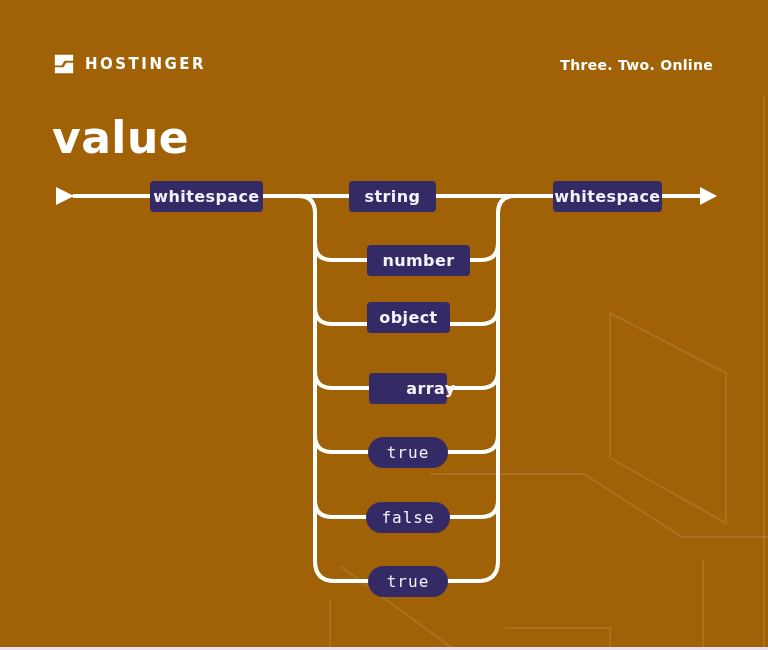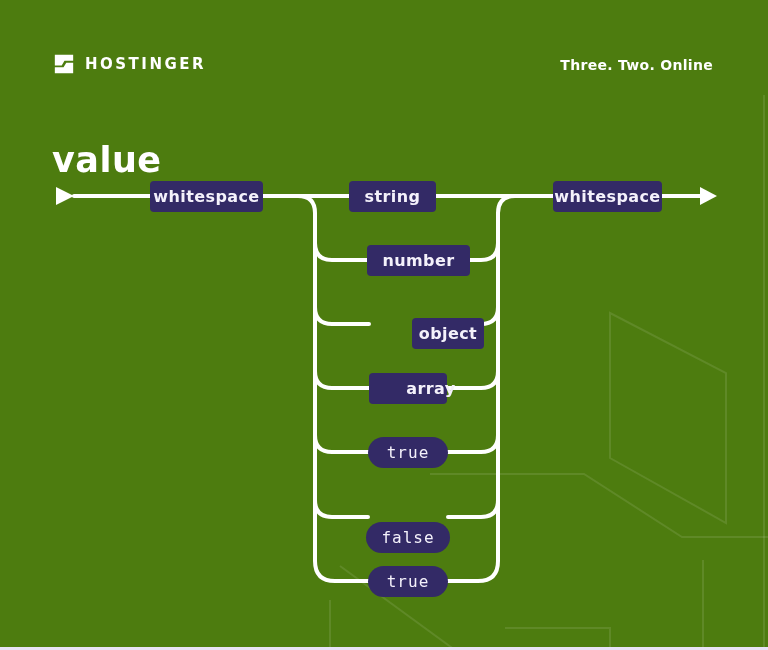--- a/index.html
+++ b/index.html
@@ -1,21 +1,21 @@
 <!DOCTYPE html>
 <html><head>
 <meta charset="utf-8">
 <style>
   * { margin:0; padding:0; box-sizing:border-box; }
   html,body { width:768px; height:650px; }
   body { font-family:"DejaVu Sans","Liberation Sans",sans-serif; }
 
   .page {
     position:relative; width:768px; height:650px;
-    background:#4d7c0f; overflow:hidden;
+    background:#a16207; overflow:hidden;
   }
 
   
   .decor, .rails {
     position:absolute; left:0; top:0; width:768px; height:650px;
   }
   .decor path { stroke:rgba(255,255,255,.10); stroke-width:2; fill:none; }
   .rails path { stroke:#ffffff; stroke-width:4; fill:none; stroke-linecap:round; }
   .rails polygon { fill:#ffffff; }
 
@@ -27,21 +27,21 @@
     color:#ffffff; font-weight:bold; font-size:15px; letter-spacing:2.5px;
   }
   .tagline {
     position:absolute; right:0; top:5px; color:#ffffff;
     font-weight:bold; font-size:14px; letter-spacing:.3px;
   }
 
   
   .title {
     position:absolute; left:52px; top:112px;
-    color:#ffffff; font-size:35px; font-weight:bold; letter-spacing:.5px;margin-top:28px;
+    color:#ffffff; font-size:44px; font-weight:bold; letter-spacing:.5px;
   }
 
   
   .node {
     position:absolute; height:31px; background:#332a66;
     color:#f4f1fb; display:flex; align-items:center; justify-content:center;
     font-size:16px; font-weight:bold; letter-spacing:.4px;
     border-radius:4px; white-space:nowrap; z-index:2;
   }
   .node.terminal {
@@ -101,26 +101,26 @@
     <path d="M448 517 H481 Q498 517 498 500"></path>
     <polygon points="700,187 700,205 717,196"></polygon>
   </svg>
 
   <div class="node" style="left:150px; top:181px; width:113px;">whitespace</div>
 
   <div class="node" style="left:349px; top:181px; width:87px;">string</div>
 
   <div class="node" style="left:367px; top:245px; width:103px;">number</div>
 
-  <div class="node" style="left:367px; top:318px; width:72px;margin-left:45px;">object</div>
+  <div class="node" style="left:367px; top:302px; width:83px;">object</div>
 
   <div class="node" style="left:369px; top:373px; width:78px;padding-left:46px;">array</div>
 
   <div class="node terminal" style="left:368px; top:437px; width:80px;">true</div>
 
-  <div class="node terminal" style="left:366px; top:502px; width:84px;margin-top:20px;">false</div>
+  <div class="node terminal" style="left:366px; top:502px; width:84px;">false</div>
 
   <div class="node terminal" style="left:368px; top:566px; width:80px;">true</div>
 
   <div class="node" style="left:553px; top:181px; width:109px;">whitespace</div>
 
   <div class="bottom-edge"></div>
 </div>
 
 </body></html>

